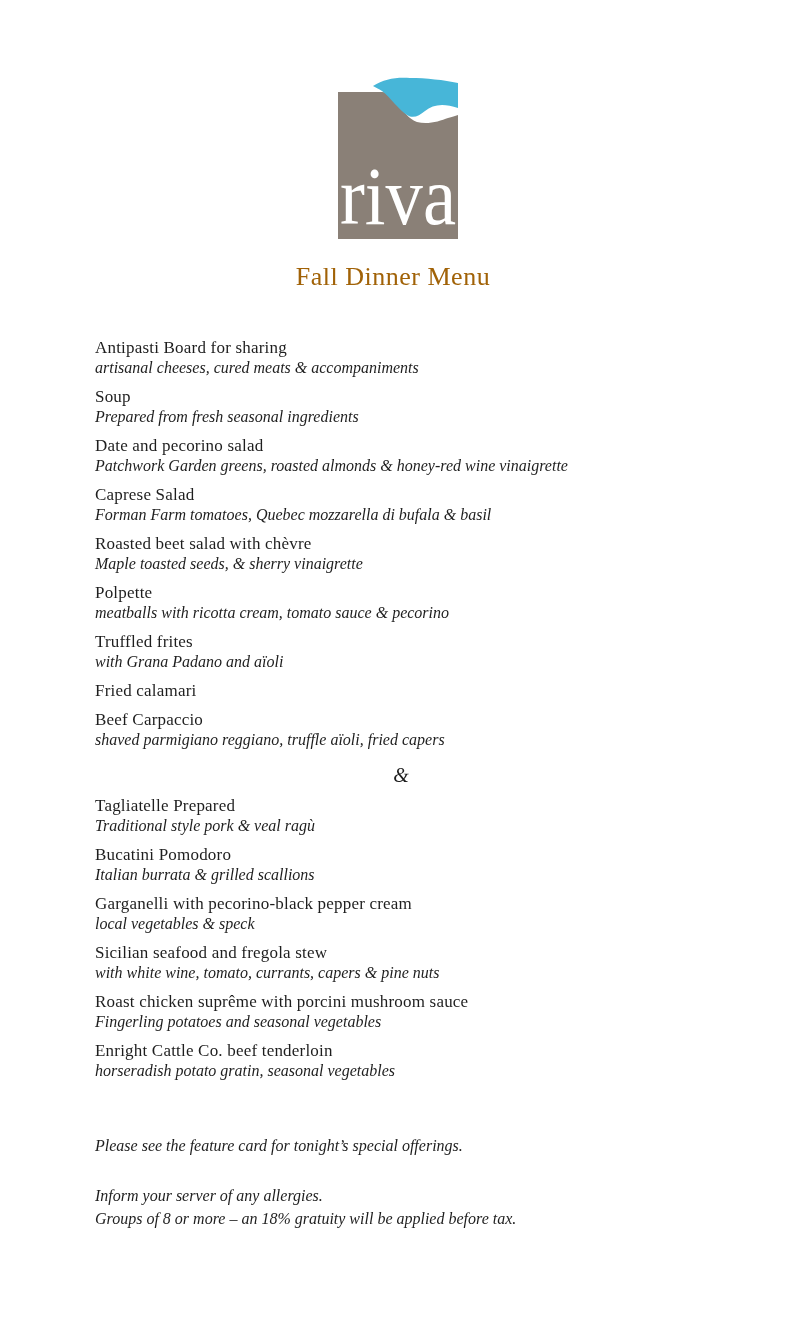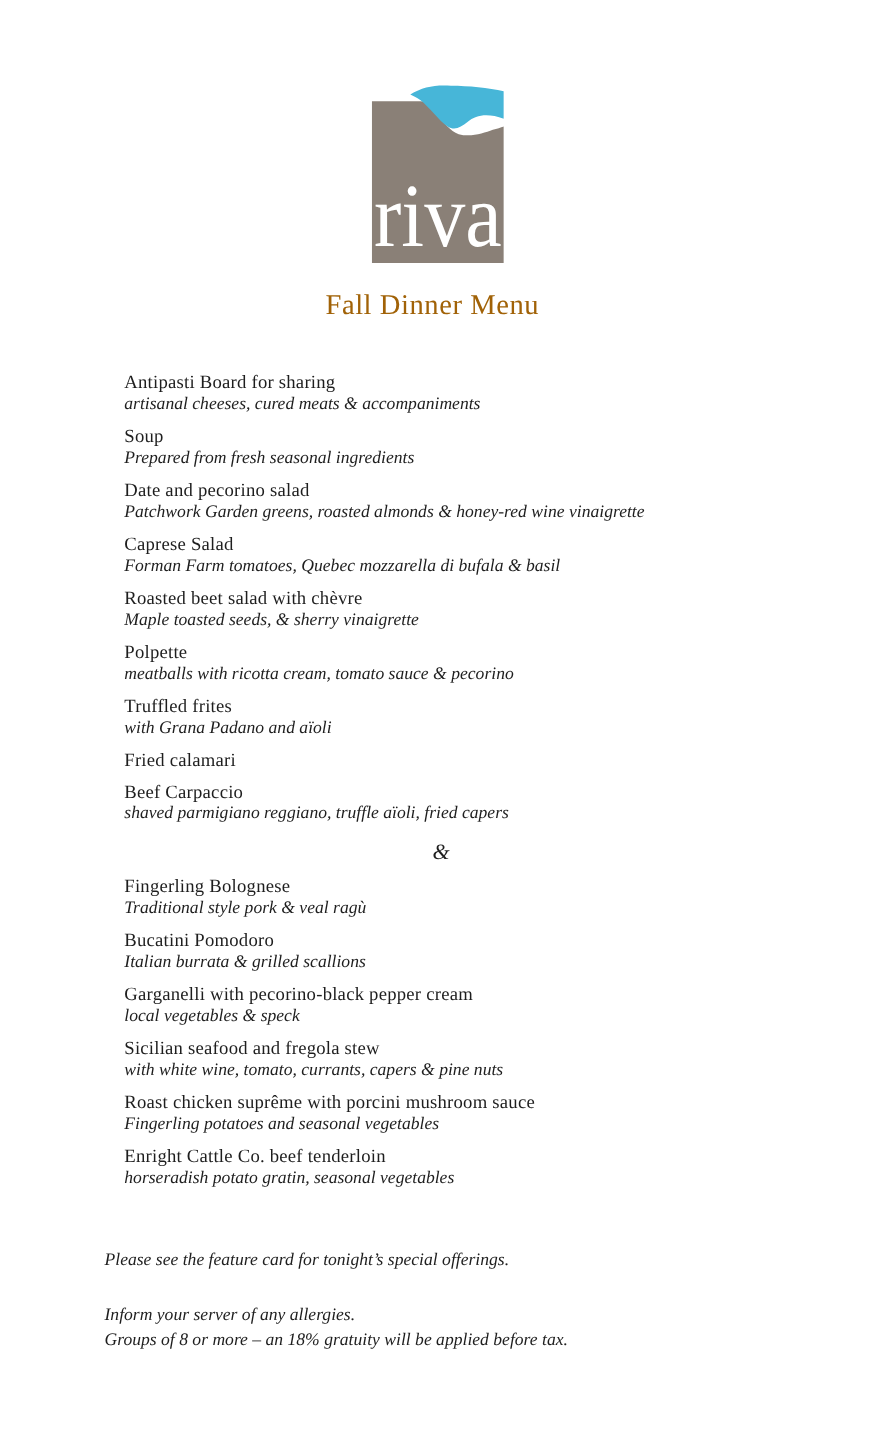--- a/index.html
+++ b/index.html
@@ -36,21 +36,21 @@
     color: #a16207;
   }
 
   
   .items {
     position: absolute;
     left: 95px;
     top: 338px;
     width: 560px;
   }
-  .item { position: relative; margin-bottom: 9px; margin-left: 18px; }
+  .item { position: relative; margin-bottom: 9px; }
   .item-name  { font-size: 17px; line-height: 20px; letter-spacing: 0.2px; }
   .item-desc  { font-size: 16px; line-height: 20px; font-style: italic; }
   .item-price {
     position: absolute;
     left: 547px;
     top: 0;
     font-size: 16px;
     line-height: 20px;
     white-space: nowrap;
   }
@@ -149,21 +149,21 @@
 
     <div class="item">
       <div class="item-name">Beef Carpaccio</div>
       <div class="item-desc">shaved parmigiano reggiano, truffle aïoli, fried capers</div>
       <div class="item-price">18</div>
     </div>
 
     <div class="divider">&amp;</div>
 
     <div class="item">
-      <div class="item-name">Fingerling Bolognese</div>
+      <div class="item-name">Tagliatelle Prepared</div>
       <div class="item-desc">Traditional style pork &amp; veal ragù</div>
       <div class="item-price">24</div>
     </div>
 
     <div class="item">
       <div class="item-name">Bucatini Pomodoro</div>
       <div class="item-desc">Italian burrata &amp; grilled scallions</div>
       <div class="item-price">25</div>
     </div>
 

